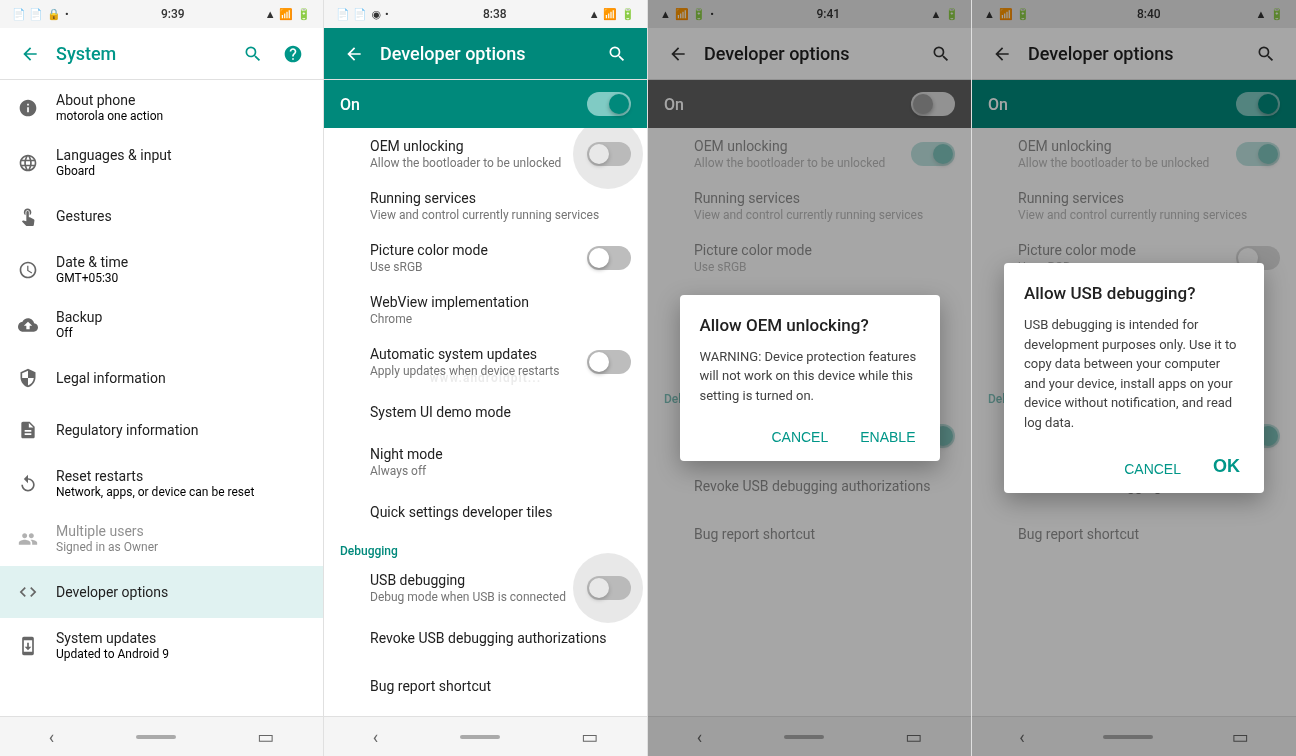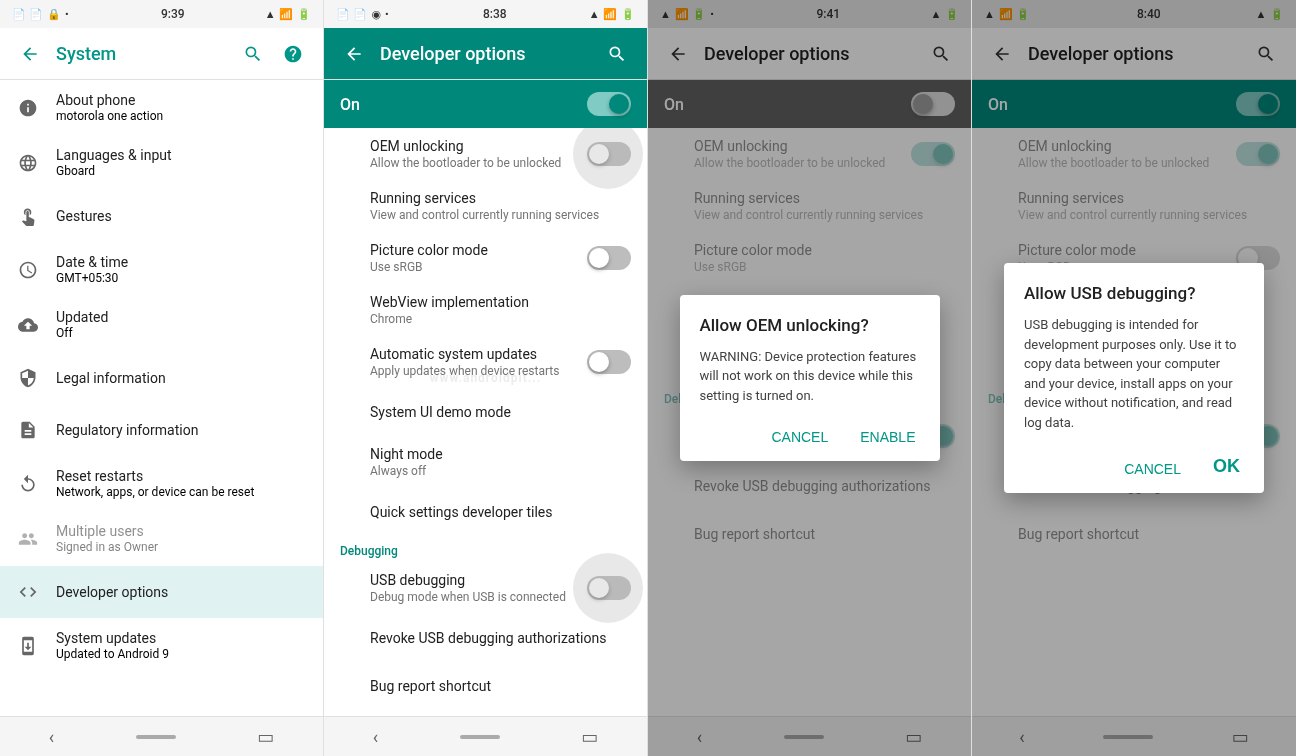--- a/index.html
+++ b/index.html
@@ -431,21 +431,21 @@
       </div>
     </div>
 
     <div class="setting-item">
       <div class="setting-icon">
         <svg width="20" height="20" viewBox="0 0 24 24" fill="#666">
             <path d="M19.35 10.04C18.67 6.59 15.64 4 12 4 9.11 4 6.6 5.64 5.35 8.04 2.34 8.36 0 10.91 0 14c0 3.31 2.69 6 6 6h13c2.76 0 5-2.24 5-5 0-2.64-2.05-4.78-4.65-4.96zM14 13v4h-4v-4H7l5-5 5 5h-3z"></path>
           </svg>
       </div>
       <div class="setting-text">
-        <div class="setting-title">Updated</div>
+        <div class="setting-title">Backup</div>
         <div class="setting-subtitle">Off</div>
       </div>
     </div>
 
     <div class="setting-item">
       <div class="setting-icon">
         <svg width="20" height="20" viewBox="0 0 24 24" fill="#666">
             <path d="M12 1L3 5v6c0 5.55 3.84 10.74 9 12 5.16-1.26 9-6.45 9-12V5l-9-4zm0 10.99h7c-.53 4.12-3.28 7.79-7 8.94V12H5V6.3l7-3.11v8.8z"></path>
           </svg>
       </div>

